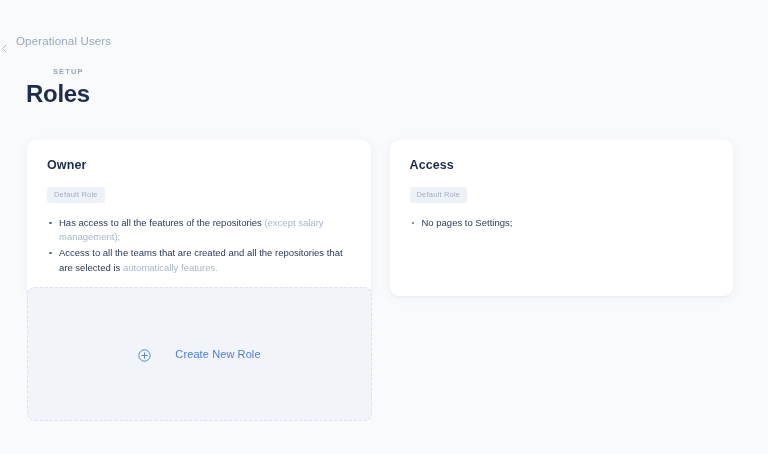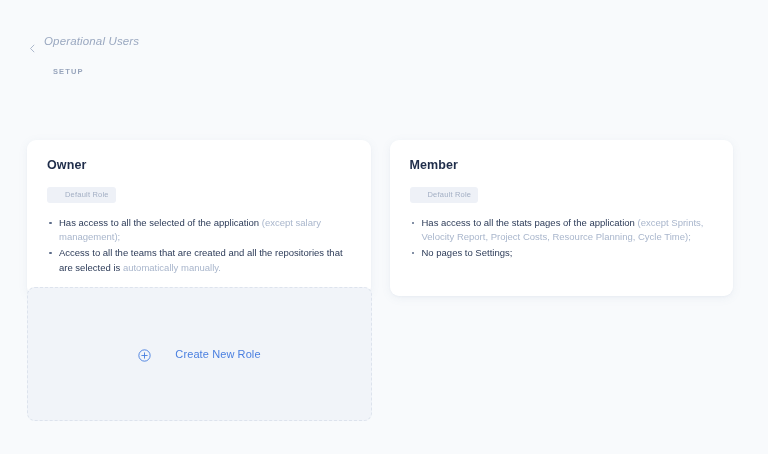--- a/index.html
+++ b/index.html
@@ -18,27 +18,26 @@
   .page {
     position: relative;
     width: 768px;
     height: 454px;
     box-sizing: border-box;
   }
 
   
   .breadcrumb {
     position: absolute;
-    left: 28px;
+    left: 0;
     top: 36px;
     display: flex;
     align-items: flex-end;
     gap: 7px;
     cursor: pointer;
-    font-style: italic;
   }
   .breadcrumb-chevron {
     display: block;
     width: 9px;
     height: 9px;
     flex: 0 0 auto;
   }
   .breadcrumb-label {
     font-size: 11.5px;
     color: #9aa8c0;
@@ -97,21 +96,21 @@
     letter-spacing: 0.1px;
     margin: 0 0 10px 0;
     line-height: 1.2;
   }
   .badge {
     display: inline-block;
     background: #eef1f7;
     color: #a3afc4;
     font-size: 7.5px;
     letter-spacing: 0.2px;
-    padding: 4px 7px 4px 18px;
+    padding: 4px 7px 4px 7px;
     border-radius: 3px;
     line-height: 1;
     margin-bottom: 13px;
   }
   .role-list {
     list-style: none;
     margin: 0;
     padding: 0;
   }
   .role-list li {
@@ -178,37 +177,37 @@
   <div class="breadcrumb">
     <span class="breadcrumb-chevron">
       <svg width="9" height="9" viewBox="0 0 10 10" fill="none" xmlns="http://www.w3.org/2000/svg">
         <path d="M6.6 1.2 L2.8 5 L6.6 8.8" stroke="#9aa8c0" stroke-width="0.9" stroke-linecap="round" stroke-linejoin="round"></path>
       </svg>
     </span>
     <span class="breadcrumb-label">Operational Users</span>
   </div>
 
   <div class="eyebrow">SETUP</div>
+  <div class="page-title">Roles</div>
 
   <div class="cards">
 
     <div class="role-card">
       <div class="role-title">Owner</div>
       <div class="badge">Default Role</div>
       <ul class="role-list">
-          <li><span>Has access to all the selected of the application </span><span class="muted">(except salary management);</span></li>
-          <li><span>Access to all the teams that are created and all the repositories that are selected is </span><span class="muted">automatically manually.</span></li>
+          <li><span>Has access to all the features of the repositories </span><span class="muted">(except salary management);</span></li>
+          <li><span>Access to all the teams that are created and all the repositories that are selected is </span><span class="muted">automatically features.</span></li>
         </ul>
     </div>
 
     <div class="role-card">
-      <div class="role-title">Member</div>
+      <div class="role-title">Access</div>
       <div class="badge">Default Role</div>
       <ul class="role-list">
-          <li><span>Has access to all the stats pages of the application </span><span class="muted">(except Sprints, Velocity Report, Project Costs, Resource Planning, Cycle Time);</span></li>
           <li><span>No pages to Settings;</span></li>
         </ul>
     </div>
 
   </div>
 
   <div class="create-card">
     <div class="create-inner">
       <span class="plus-icon">
         <svg width="13" height="13" viewBox="0 0 14 14" fill="none" xmlns="http://www.w3.org/2000/svg">

